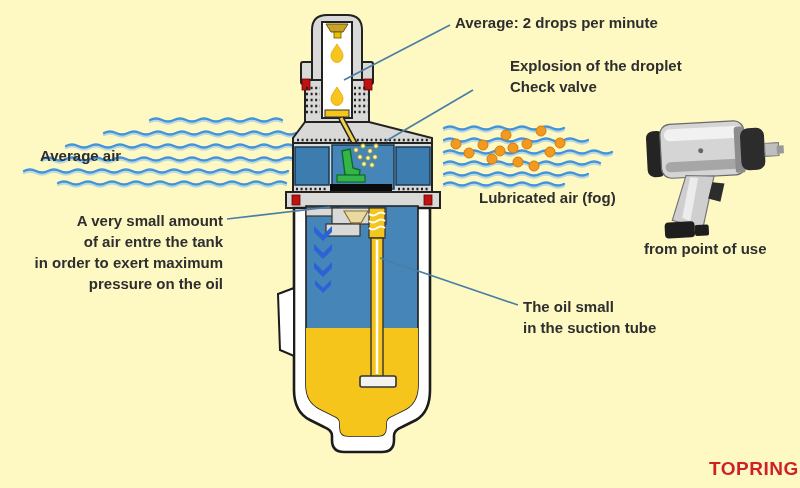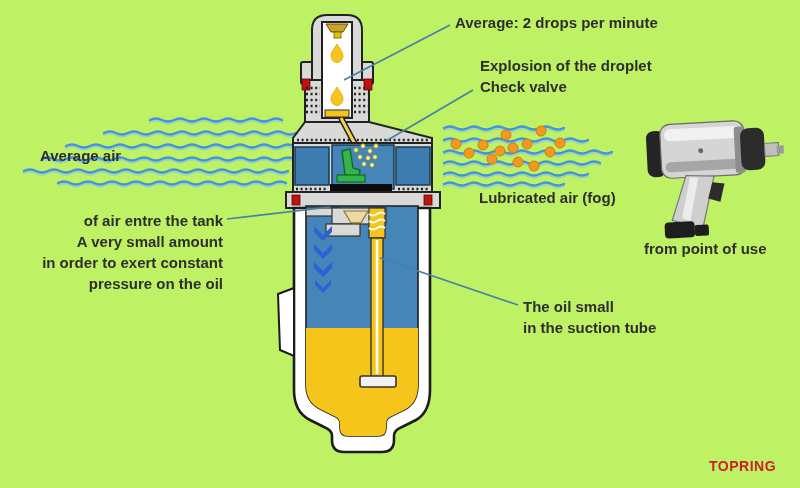--- a/index.html
+++ b/index.html
@@ -1,36 +1,36 @@
 <!DOCTYPE html>
 <html><head>
 <meta charset="utf-8">
 <style>
   html,body{margin:0;padding:0;background:#fff;}
   .canvas{
     position:relative;
     width:800px;height:488px;
-    background:#bef264;
+    background:#fef9c3;
     overflow:hidden;
     font-family:"Liberation Sans", sans-serif;
   }
   .canvas svg{position:absolute;left:0;top:0;}
   .label{
     position:absolute;
     color:#2e2e2e;
     font-size:15px;
     font-weight:700;
     line-height:21px;
     white-space:nowrap;
   }
   .label.ra{text-align:right;white-space:normal;}
   .logo{
     position:absolute;
     color:#ce1f2b;
-    font-size:14px;
+    font-size:19px;
     font-weight:800;
     letter-spacing:0.5px;
   }
   .stream{
     stroke:#4293dc;stroke-width:2.3;fill:none;stroke-linecap:round;
     filter:drop-shadow(0 2.5px 0 rgba(130,190,240,0.55));
   }
   .leader{stroke:#4b7ea6;stroke-width:1.7;}
   .dot{fill:#f29a20;stroke:#cf7d12;stroke-width:1;}
   .metal{fill:#d9d9d7;stroke:#222;stroke-width:2;}
@@ -189,33 +189,33 @@
   <g>
     <line class="leader" x1="450" y1="25" x2="344" y2="80"></line>
     <line class="leader" x1="473" y1="90" x2="386" y2="141"></line>
     <line class="leader" x1="227" y1="219" x2="330" y2="207"></line>
     <line class="leader" x1="518" y1="305" x2="380" y2="258"></line>
   </g>
 </svg>
 
 <div class="label" style="left:455px;top:12px">Average: 2 drops per minute</div>
 
-<div class="label" style="left:480px;top:55px">
+<div class="label" style="left:510px;top:55px">
   <div>Explosion of the droplet</div>
   <div>Check valve</div>
 </div>
 
 <div class="label" style="left:40px;top:145px">Average air</div>
 
 <div class="label" style="left:479px;top:187px">Lubricated air (fog)</div>
 
 <div class="label ra" style="left:18px;top:210px;width:205px">
+  <div>A very small amount</div>
   <div>of air entre the tank</div>
-  <div>A very small amount</div>
-  <div>in order to exert constant</div>
+  <div>in order to exert maximum</div>
   <div>pressure on the oil</div>
 </div>
 
 <div class="label" style="left:523px;top:296px">
   <div>The oil small</div>
   <div>in the suction tube</div>
 </div>
 
 <div class="label" style="left:644px;top:238px">
   <div>from point of use</div>

